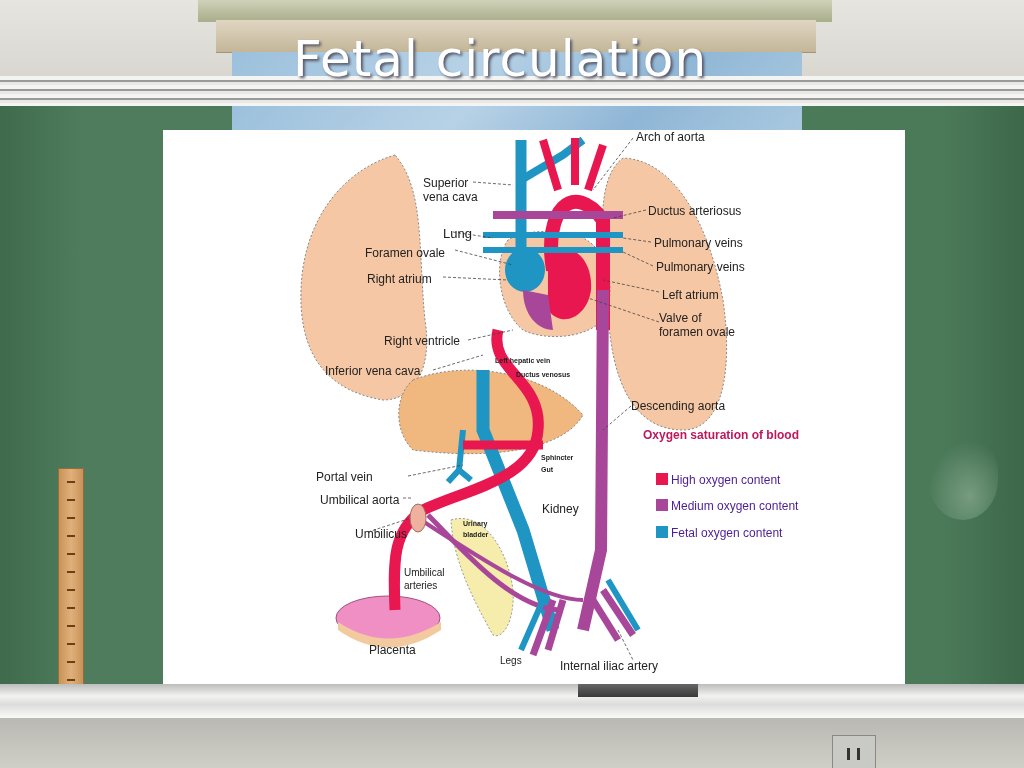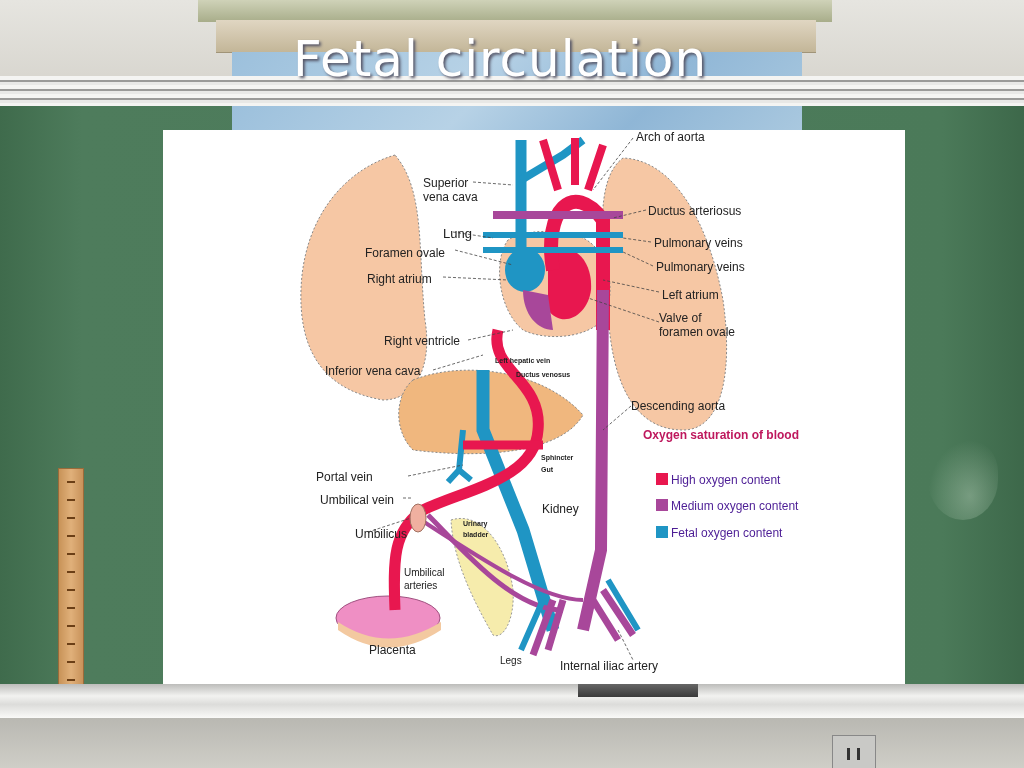--- a/index.html
+++ b/index.html
@@ -140,21 +140,21 @@
 <div class="lbl" style="left:423px;top:176px;">
   <div>Superior</div>
   <div>vena cava</div>
 </div>
 <div class="lbl" style="left:443px;top:227px;font-size:13px;">Lung</div>
 <div class="lbl" style="left:365px;top:246px;">Foramen ovale</div>
 <div class="lbl" style="left:367px;top:272px;">Right atrium</div>
 <div class="lbl" style="left:384px;top:334px;">Right ventricle</div>
 <div class="lbl" style="left:325px;top:364px;">Inferior vena cava</div>
 <div class="lbl" style="left:316px;top:470px;">Portal vein</div>
-<div class="lbl" style="left:320px;top:493px;">Umbilical vein</div>
+<div class="lbl" style="left:320px;top:493px;">Umbilical aorta</div>
 <div class="lbl" style="left:310px;top:527px;margin-left:45px;">Umbilicus</div>
 <div class="lbl" style="left:369px;top:643px;">Placenta</div>
 
 <div class="lbl" style="left:636px;top:130px;">Arch of aorta</div>
 <div class="lbl" style="left:648px;top:204px;">Ductus arteriosus</div>
 <div class="lbl" style="left:654px;top:236px;">Pulmonary veins</div>
 <div class="lbl" style="left:656px;top:260px;">Pulmonary veins</div>
 <div class="lbl" style="left:662px;top:288px;">Left atrium</div>
 <div class="lbl" style="left:659px;top:311px;">
   <div>Valve of</div>

